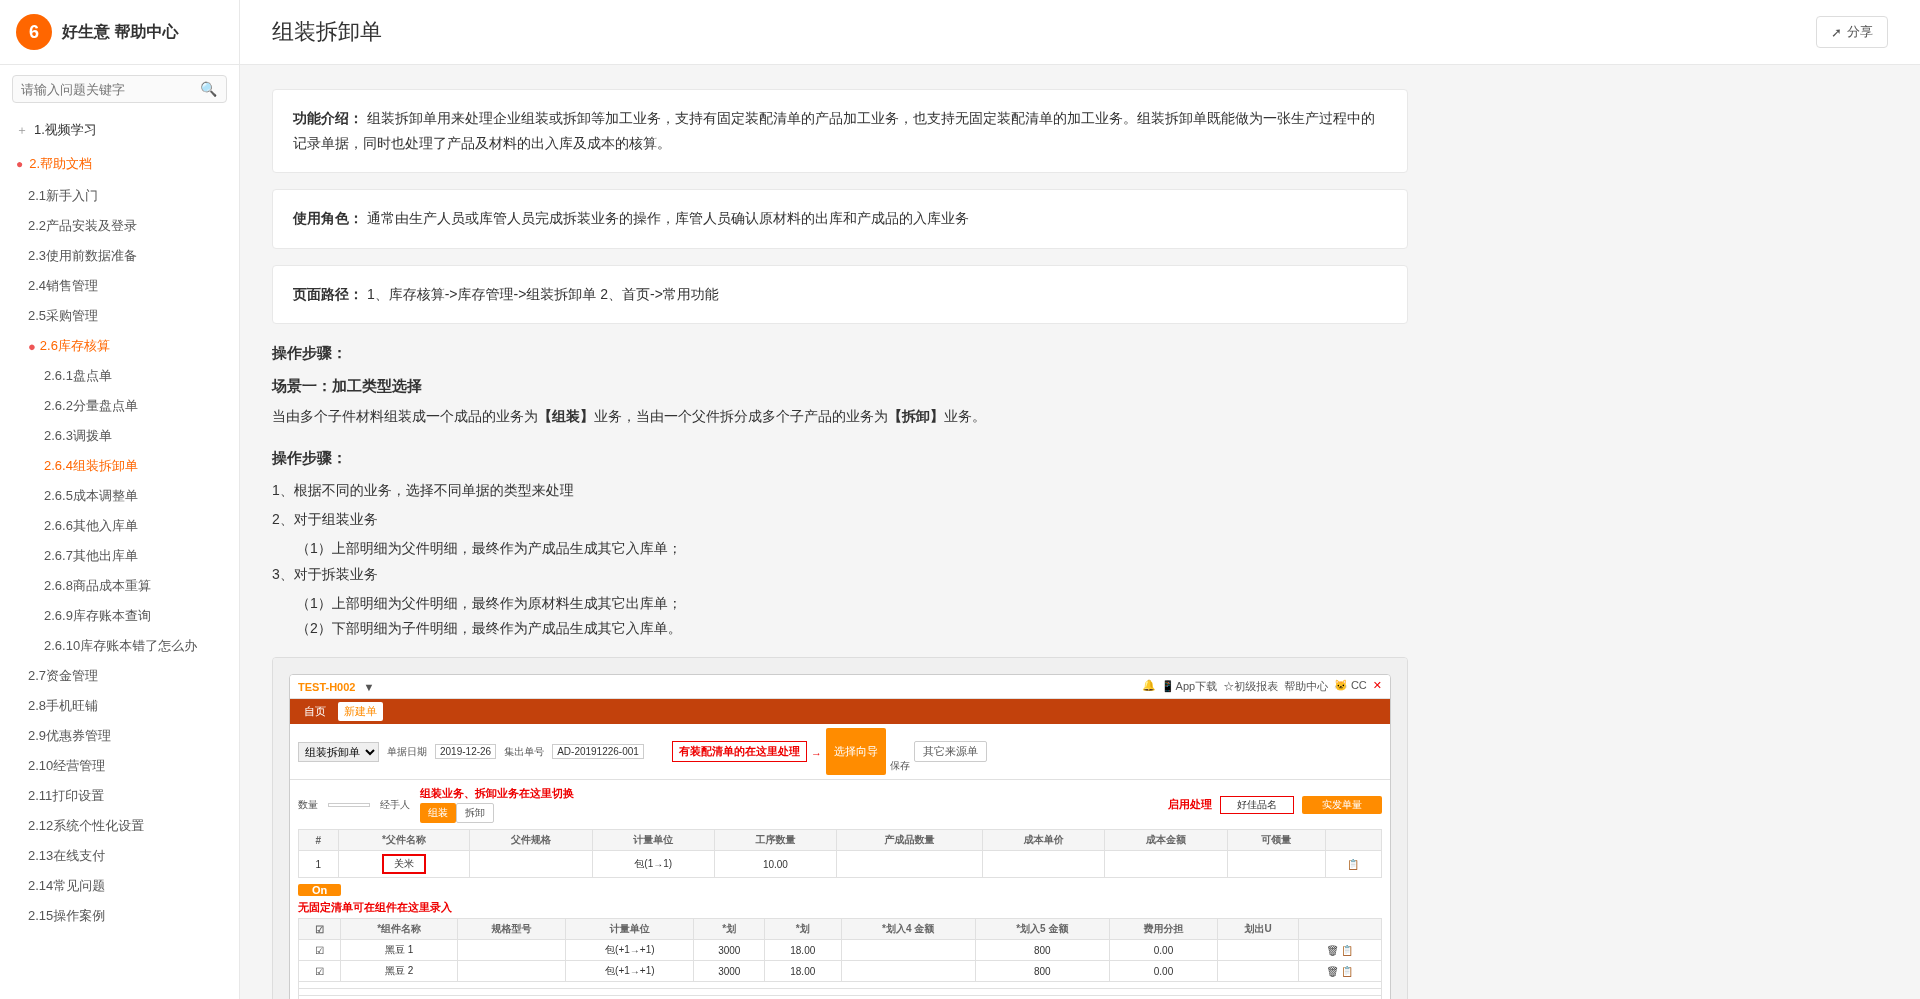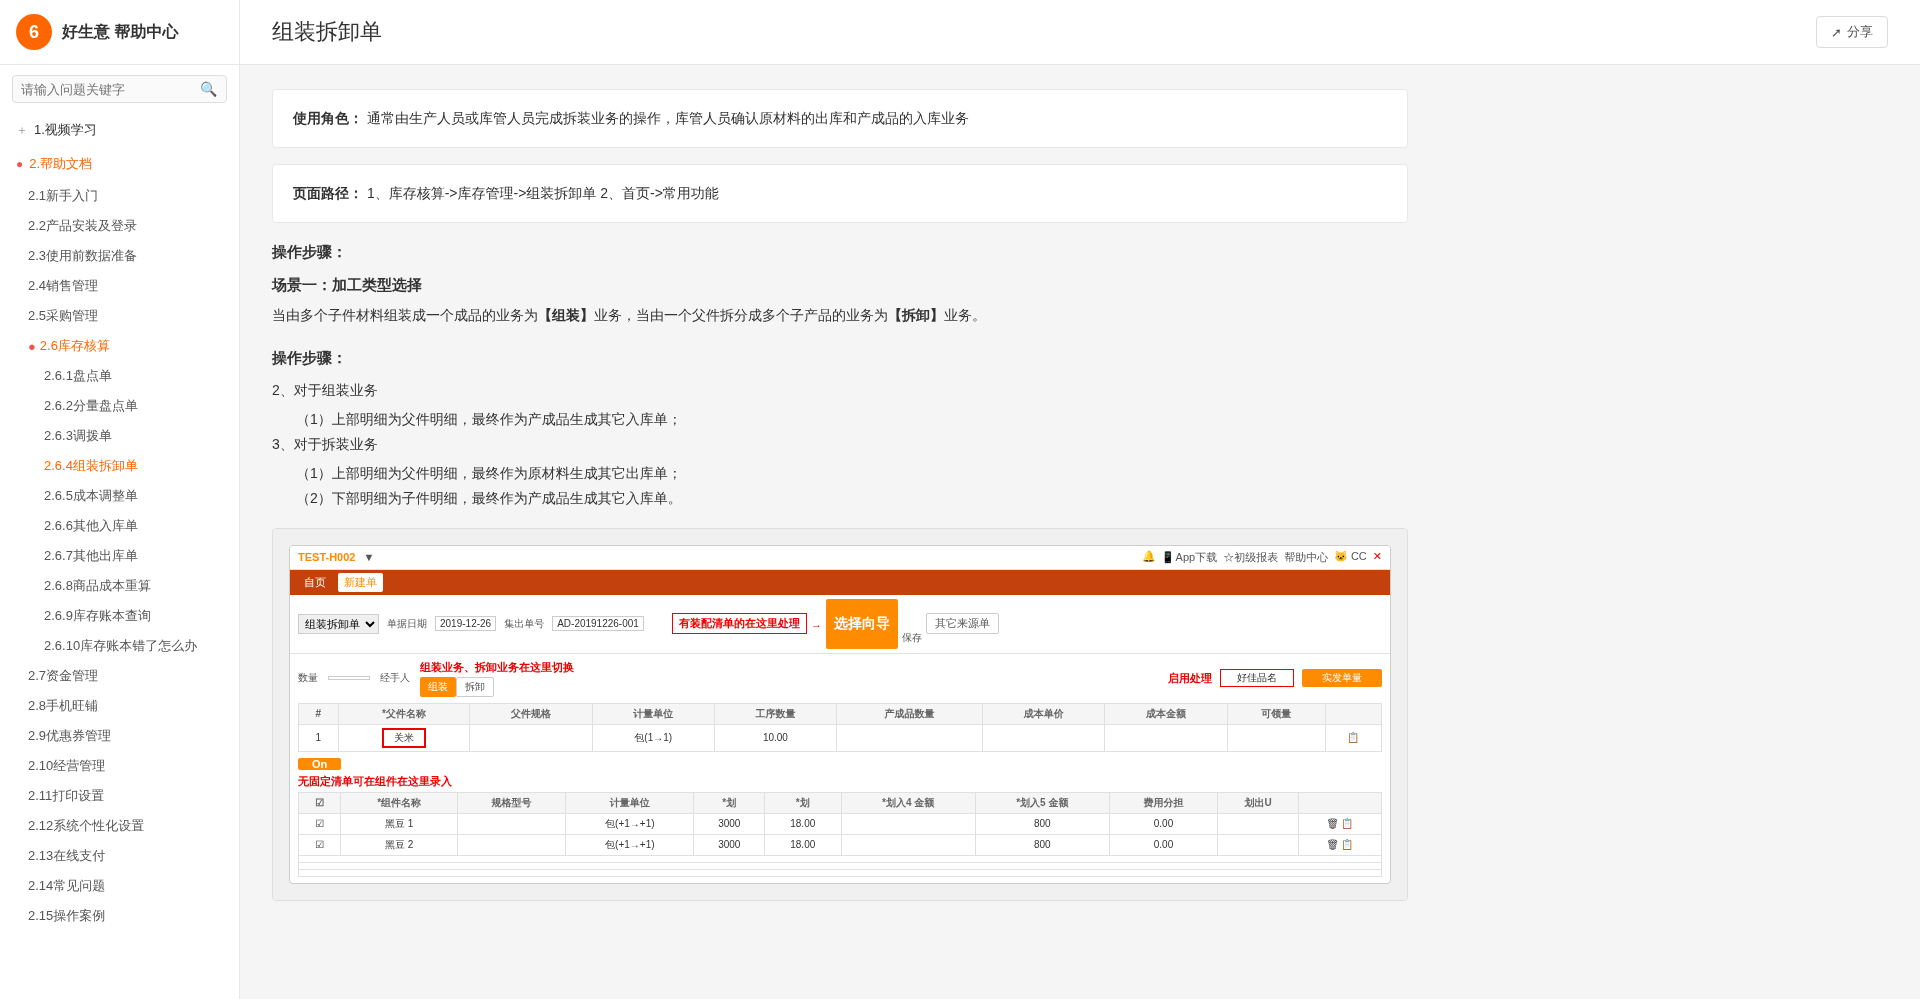--- a/index.html
+++ b/index.html
@@ -188,22 +188,21 @@
       border-bottom: 1px solid #e0e0e0;
       padding: 4px 8px;
       display: flex; align-items: center; gap: 8px;
     }
     .mock-btn {
       background: #ff8c00;
       color: #fff;
       border: none;
       padding: 16px 8px;
       border-radius: 2px;
-      font-size: 14px;
-      font-weight: bold;
+      font-size: 11px;
     }
     .mock-btn-white {
       background: #fff;
       color: #555;
       border: 1px solid #ccc;
       padding: 2px 8px;
       border-radius: 2px;
       font-size: 11px;
     }
     .mock-table {
@@ -292,20 +291,24 @@
   <div class="content-header">
     <h1 class="page-title">组装拆卸单</h1>
     <button class="share-btn">
       <span style="font-size:13px;">➚</span>
       <span>分享</span>
     </button>
   </div>
 
   <div class="content-body">
 
+    <div class="info-block">
+      <span class="label">功能介绍：</span>
+      <span>组装拆卸单用来处理企业组装或拆卸等加工业务，支持有固定装配清单的产品加工业务，也支持无固定装配清单的加工业务。组装拆卸单既能做为一张生产过程中的记录单据，同时也处理了产品及材料的出入库及成本的核算。</span>
+    </div>
 
     <div class="info-block">
       <span class="label">使用角色：</span>
       <span>通常由生产人员或库管人员完成拆装业务的操作，库管人员确认原材料的出库和产成品的入库业务</span>
     </div>
 
     <div class="info-block">
       <span class="label">页面路径：</span>
       <span>1、库存核算-&gt;库存管理-&gt;组装拆卸单 2、首页-&gt;常用功能</span>
     </div>
@@ -313,20 +316,21 @@
     <div class="section-heading">操作步骤：</div>
 
     <div class="scenario-title">场景一：加工类型选择</div>
     <div class="content-text">
       当由多个子件材料组装成一个成品的业务为<span class="bold">【组装】</span>业务，当由一个父件拆分成多个子产品的业务为<span class="bold">【拆卸】</span>业务。
     </div>
 
     <div class="section-heading">操作步骤：</div>
 
     <div class="step-list">
+      <div class="step-item">1、根据不同的业务，选择不同单据的类型来处理</div>
       <div class="step-item">2、对于组装业务</div>
       <div class="sub-step">（1）上部明细为父件明细，最终作为产成品生成其它入库单；</div>
       <div class="step-item">3、对于拆装业务</div>
       <div class="sub-step">（1）上部明细为父件明细，最终作为原材料生成其它出库单；</div>
       <div class="sub-step">（2）下部明细为子件明细，最终作为产成品生成其它入库单。</div>
     </div>
 
     <div class="screenshot-container">
       <div style="background:#f0f0f0; padding: 8px;">
 

